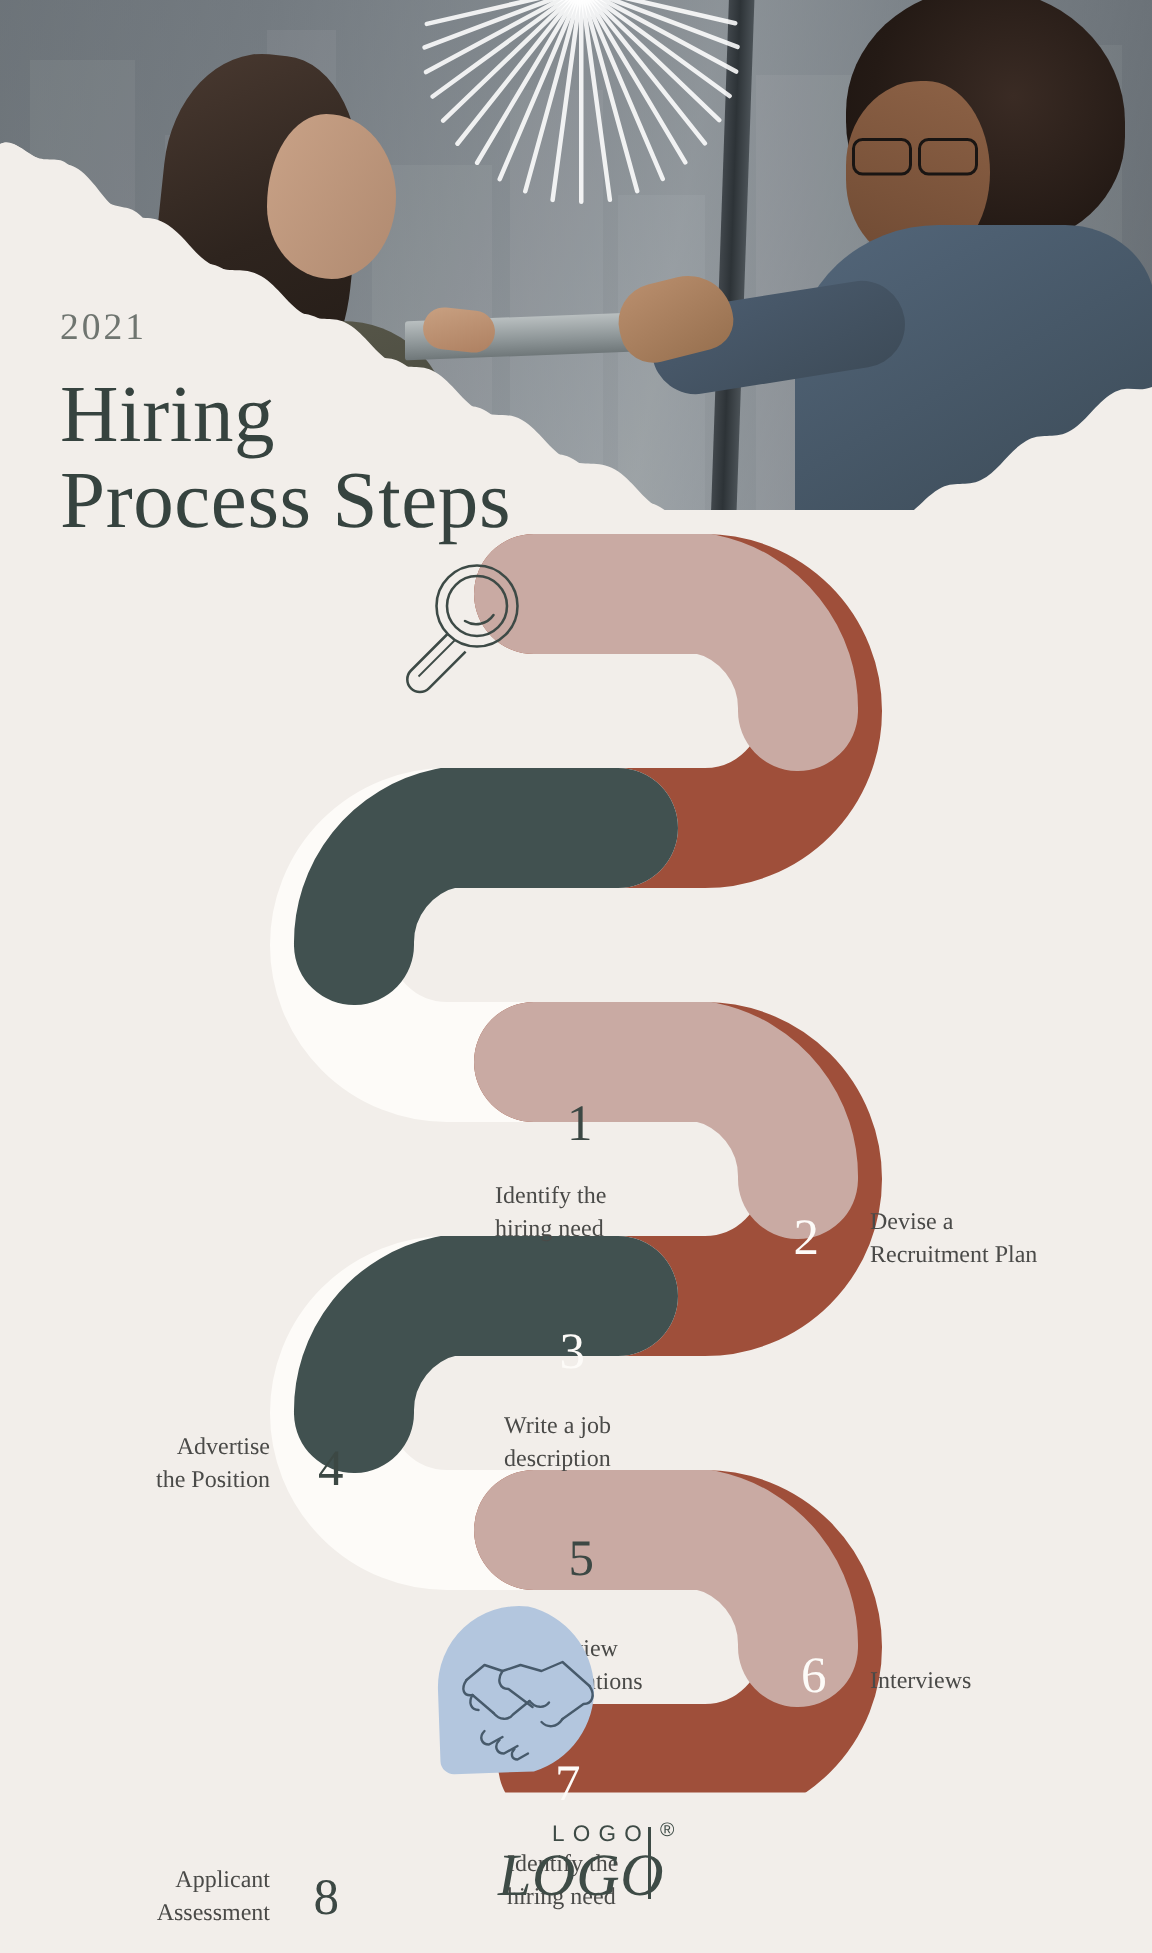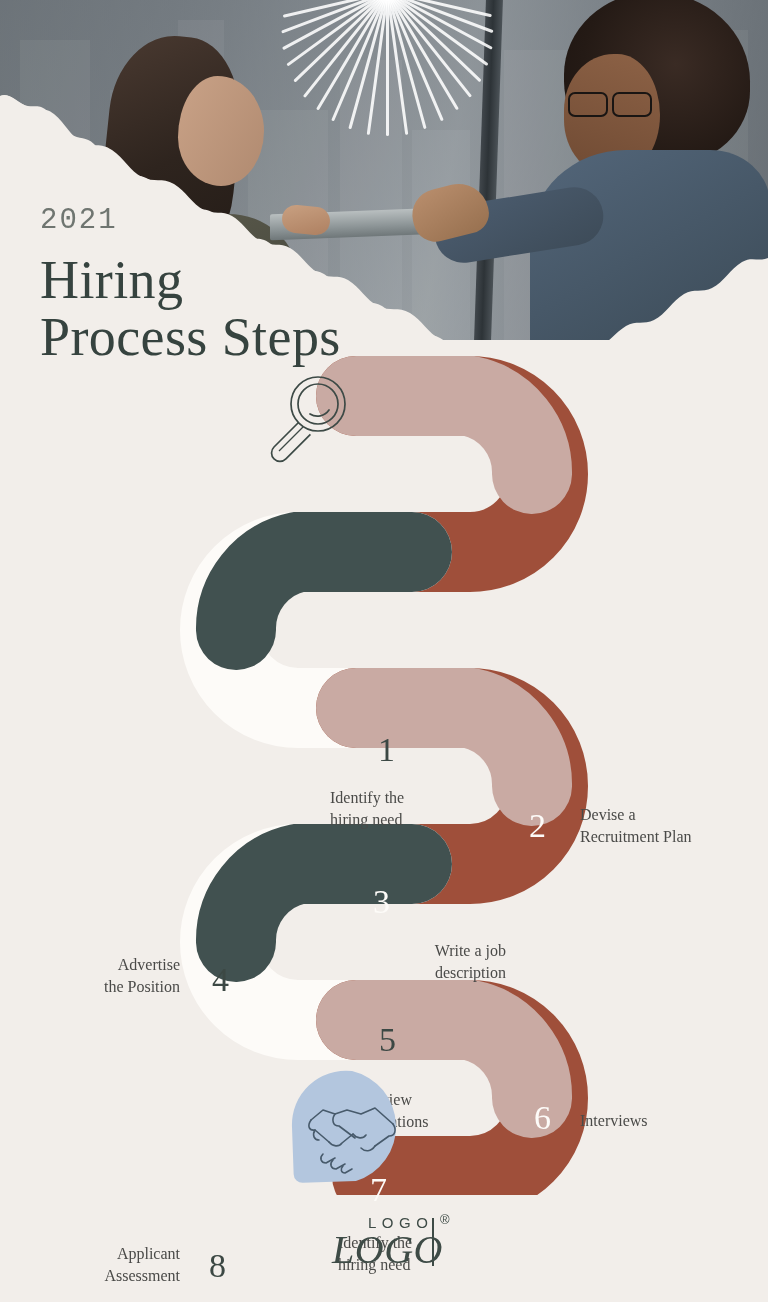--- a/index.html
+++ b/index.html
@@ -107,23 +107,22 @@
 
   
   #torn-paper{
     position:absolute; left:0; top:0; width:768px; height:345px;
     pointer-events:none;
   }
 
   
   #title-block{ position:absolute; left:40px; top:206px; }
   #year-label{
-    font-size:29px; letter-spacing:2px; color:#6f7570; font-weight:400;
+    font-size:25px; letter-spacing:2px; color:#6f7570; font-weight:400;
     line-height:1;
-    font-family:Liberation Mono, monospace;
   }
   #page-title{
     margin-top:17px; font-size:54px; line-height:1.06; color:#36433f;
     letter-spacing:.4px; white-space:pre-line;
   }
 
   
   #flow{ position:absolute; left:0; top:355px; width:768px; height:840px; }
   #flow-svg{ position:absolute; left:0; top:0; }
 
@@ -316,21 +315,21 @@
   <div class="step-num num-light" style="left:534px;  top:746px;">6</div>
   <div class="step-num num-light" style="left:370px;  top:818px;">7</div>
   <div class="step-num num-dark" style="left:209px;  top:894px;">8</div>
 
   <div class="step-label lbl-left" style="left:330px; top:432px; width:160px; text-align:left;">Identify the
 hiring need</div>
 
   <div class="step-label lbl-right" style="left:580px; top:449px; width:180px;">Devise a
 Recruitment Plan</div>
 
-  <div class="step-label" style="left:336px; top:585px; width:170px; text-align:right;">Write a job
+  <div class="step-label" style="left:336px; top:585px; width:170px; text-align:left;">Write a job
 description</div>
 
   <div class="step-label lbl-left" style="left:20px;  top:599px; width:160px;">Advertise
 the Position</div>
 
   <div class="step-label lbl-center" style="left:310px; top:734px; width:155px;">Review
 Applications</div>
 
   <div class="step-label lbl-right" style="left:580px; top:755px; width:180px;">Interviews</div>
 

